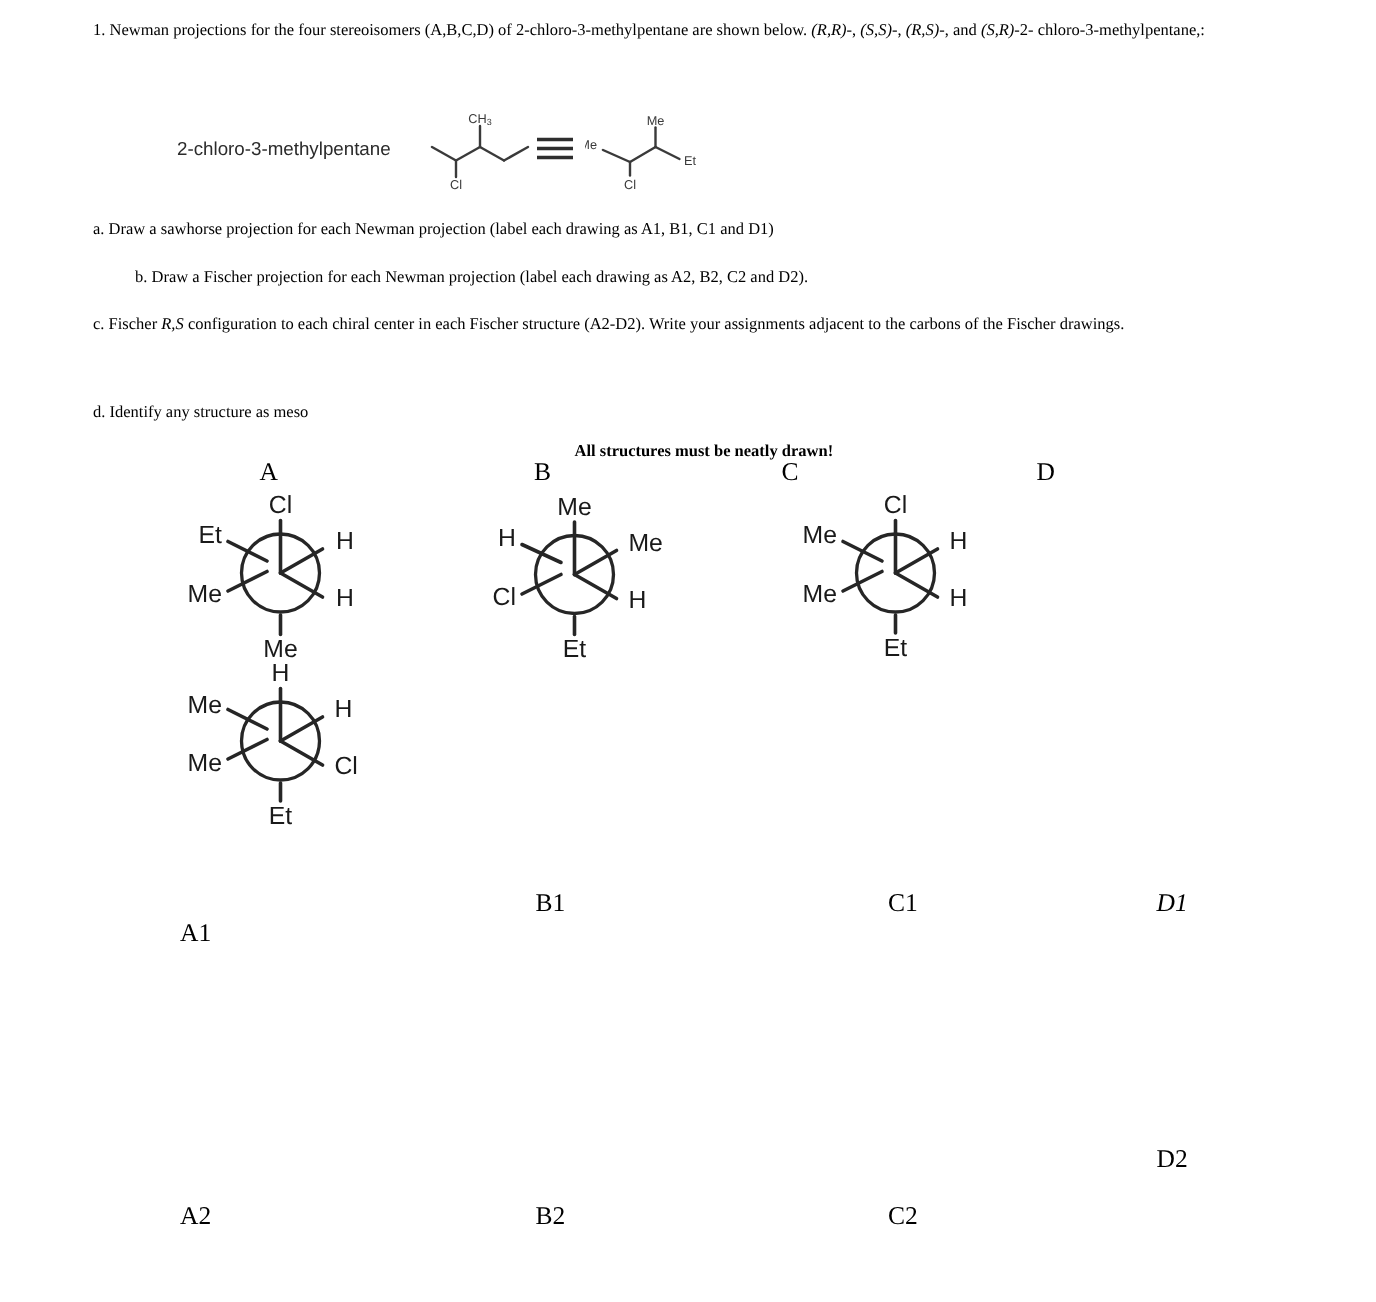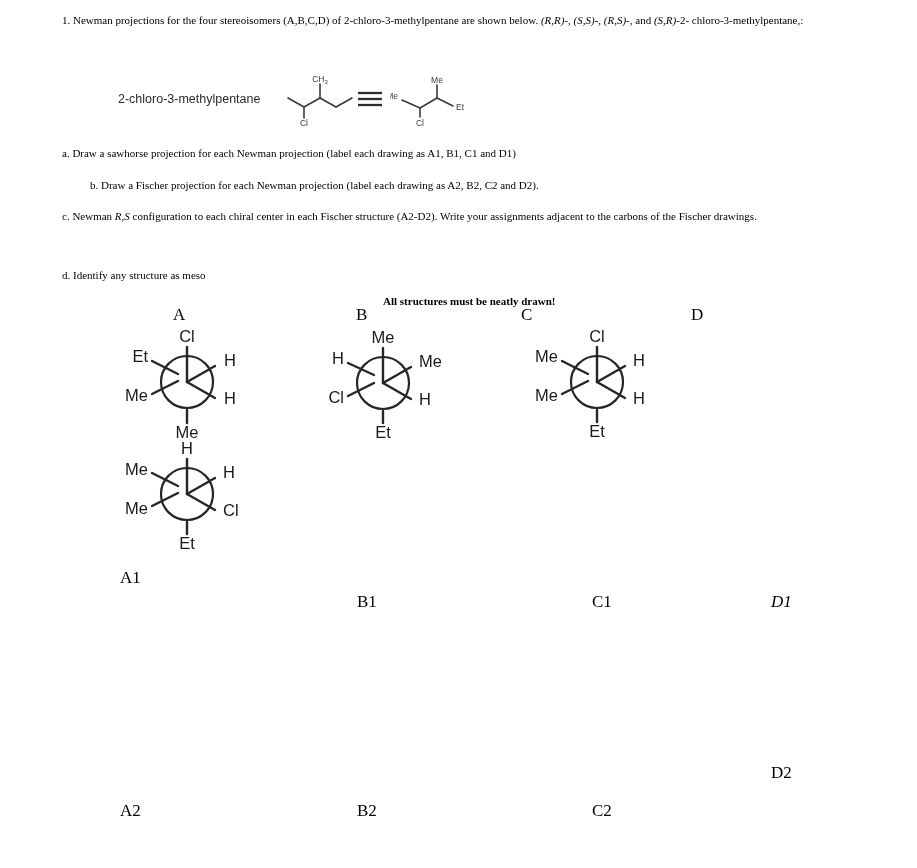--- a/index.html
+++ b/index.html
@@ -86,21 +86,21 @@
   #newman-D  { left: 105px; top: 432px; }
 
   .newman svg { display: block; }
 
   
   .slot-label {
     position: absolute;
     font-size: 17px;
     color: #000;
   }
-  #slot-A1 { left: 120px; top: 568px; }
+  #slot-A1 { left: 120px; top: 612px; }
   #slot-B1 { left: 357px; top: 592px; text-align: right; }
   #slot-C1 { left: 592px; top: 592px; text-align: center; }
   #slot-D1 { left: 771px; top: 592px; font-style: italic; }
   #slot-A2 { left: 120px; top: 801px; }
   #slot-B2 { left: 357px; top: 801px; }
   #slot-C2 { left: 592px; top: 801px; }
   #slot-D2 { left: 771px; top: 763px; text-align: right; }
 </style>
 </head>
 <body>
@@ -155,21 +155,21 @@
         <text x="8" y="27" font-family="'Liberation Sans','DejaVu Sans',sans-serif" font-size="8.5" fill="#3a3a3a" text-anchor="end">Me</text>
         <text x="47" y="11" font-family="'Liberation Sans','DejaVu Sans',sans-serif" font-size="8.5" fill="#3a3a3a" text-anchor="middle">Me</text>
         <text x="66" y="38" font-family="'Liberation Sans','DejaVu Sans',sans-serif" font-size="8.5" fill="#3a3a3a" text-anchor="start">Et</text>
         <text x="30" y="54" font-family="'Liberation Sans','DejaVu Sans',sans-serif" font-size="8.5" fill="#3a3a3a" text-anchor="middle">Cl</text>
       </svg>
     </div>
   </div>
 
   <div class="qtext" id="q-a">a. Draw a sawhorse projection for each Newman projection (label each drawing as A1, B1, C1 and D1)</div>
   <div class="qtext" id="q-b">b. Draw a Fischer projection for each Newman projection (label each drawing as A2, B2, C2 and D2).</div>
-  <div class="qtext" id="q-c"><span>c. Newman </span><span class="ital">R,S</span><span> configuration to each chiral center in each Fischer structure (A2-D2). Write your assignments adjacent to the carbons of the Fischer drawings.</span></div>
+  <div class="qtext" id="q-c"><span>c. Fischer </span><span class="ital">R,S</span><span> configuration to each chiral center in each Fischer structure (A2-D2). Write your assignments adjacent to the carbons of the Fischer drawings.</span></div>
   <div class="qtext" id="q-d">d. Identify any structure as meso</div>
   <div class="qtext" id="q-note">All structures must be neatly drawn!</div>
 
   <div class="struct-letter" id="letter-A">A</div>
   <div class="struct-letter" id="letter-B">B</div>
   <div class="struct-letter" id="letter-C">C</div>
   <div class="struct-letter" id="letter-D">D</div>
 
   <div class="newman" id="newman-A">
     <svg width="150" height="118" viewBox="0 0 150 118">

